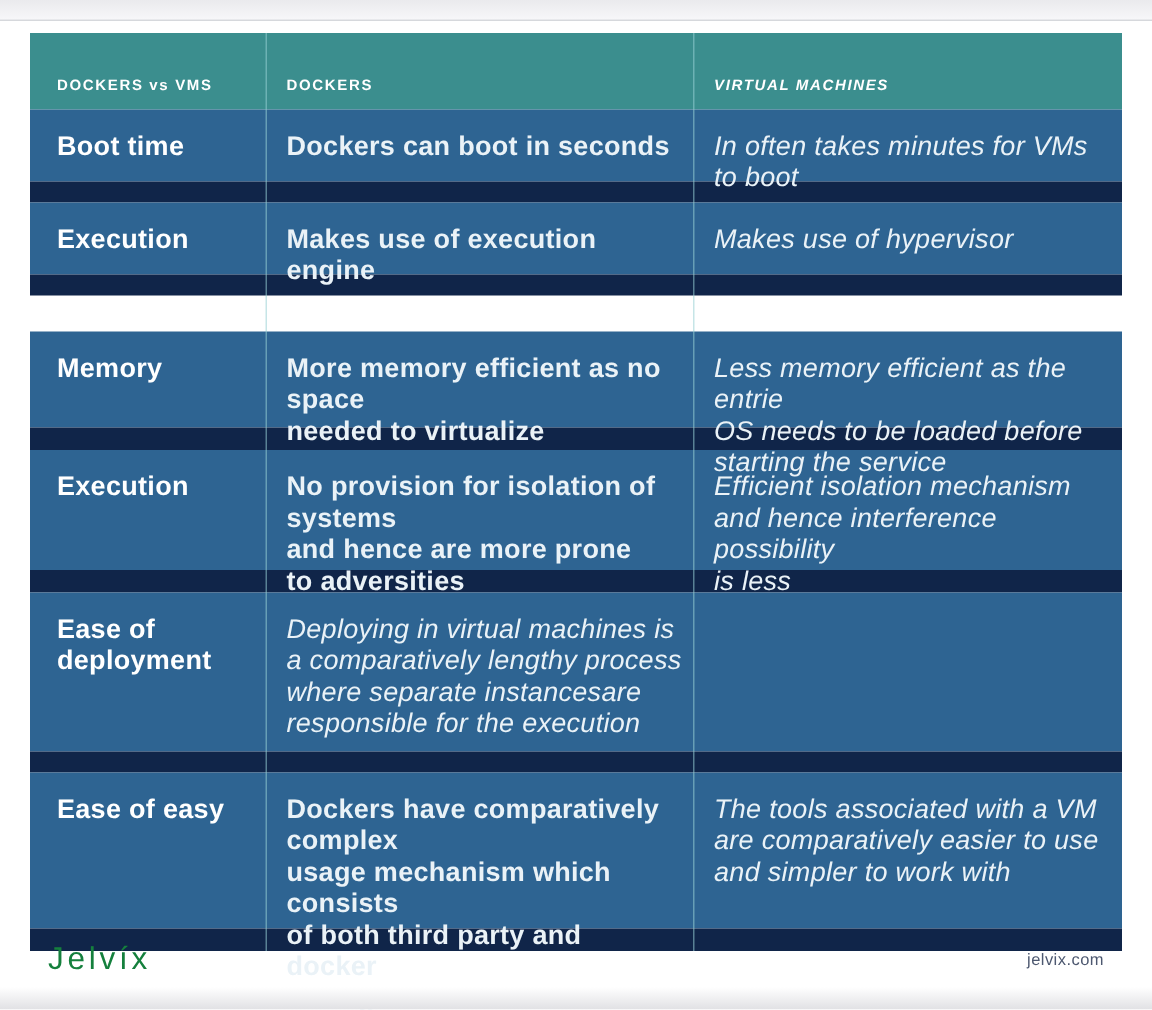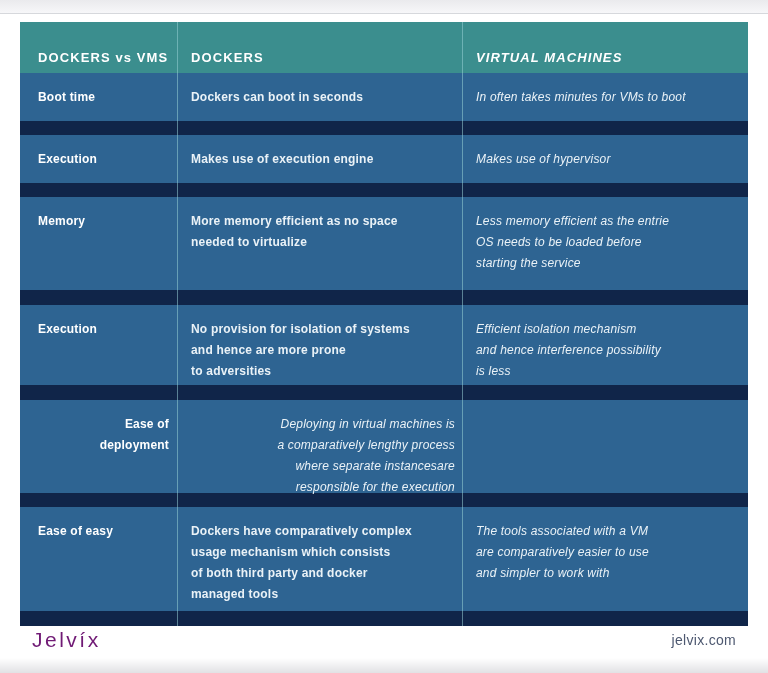--- a/index.html
+++ b/index.html
@@ -25,67 +25,67 @@
   .cmp-table{
     position:absolute;left:20px;top:22px;width:728px;
   }
   .hrow,.row{display:flex;width:100%;}
   .hrow{
     background:#3b8e8e;height:51px;align-items:center;
   }
   .row{background:#2e6492;align-items:flex-start;}
   .gap{background:#102549;width:100%;}
   .g14{height:14px;} .g15{height:15px;}
-  .h48{height:48px;} .h81{height:93px;} .h80{height:80px;}
-  .h93{height:93px;text-align:right;} .h104{height:104px;}
+  .h48{height:48px;} .h81{height:64px;margin-top:24px;} .h80{height:80px;}
+  .h93{height:106px;} .h104{height:104px;}
 
   .cell{
     box-sizing:border-box;
     color:#eaf2f7;
-    font-size:12px;line-height:21px;
+    font-size:18px;line-height:21px;
     white-space:pre-line;
     padding-top:14px;
     letter-spacing:0.2px;
   }
   .c1{width:157px;padding-left:18px;padding-right:8px;}
   .c2{width:285px;padding-left:14px;padding-right:10px;font-weight:bold;}
   .c3{width:286px;padding-left:14px;padding-right:8px;font-style:italic;}
   .label{font-weight:bold;color:#ffffff;}
 
   .hcell{
     box-sizing:border-box;
     color:#ffffff;font-weight:bold;
-    font-size:13px;letter-spacing:1.1px;
+    font-size:10px;letter-spacing:1.1px;
     padding-top:0;
     margin-top:19px;
   }
   .hrow .c1{padding-top:0;} .hrow .c2{padding-top:0;} .hrow .c3{padding-top:0;}
 
   .vline{
     position:absolute;top:0;bottom:0;width:1px;
     background:rgba(151,208,211,0.55);
     pointer-events:none;
   }
   .vline.v1{left:157px;}
   .vline.v2{left:442px;}
 
   
   .footer{
     position:absolute;left:32px;right:32px;top:624px;height:32px;
     display:flex;justify-content:space-between;align-items:center;
   }
   .logo{
-    color:#701a75;
+    color:#15803d;
     font-size:21px;
     letter-spacing:2.5px;
     font-weight:400;
   }
   .site{
     color:#4d5870;
-    font-size:14px;
+    font-size:11px;
     letter-spacing:0.3px;
   }
 </style>
 </head>
 <body>
 
 <div class="page">
 
   <div class="top-strip"></div>
 

